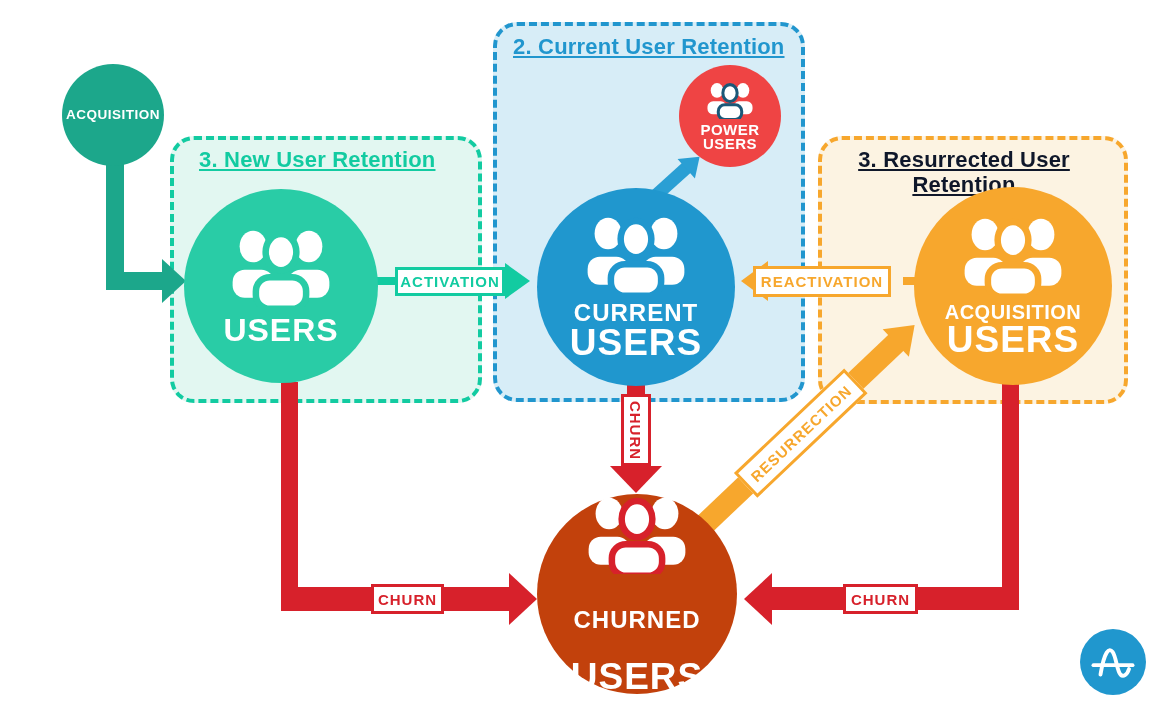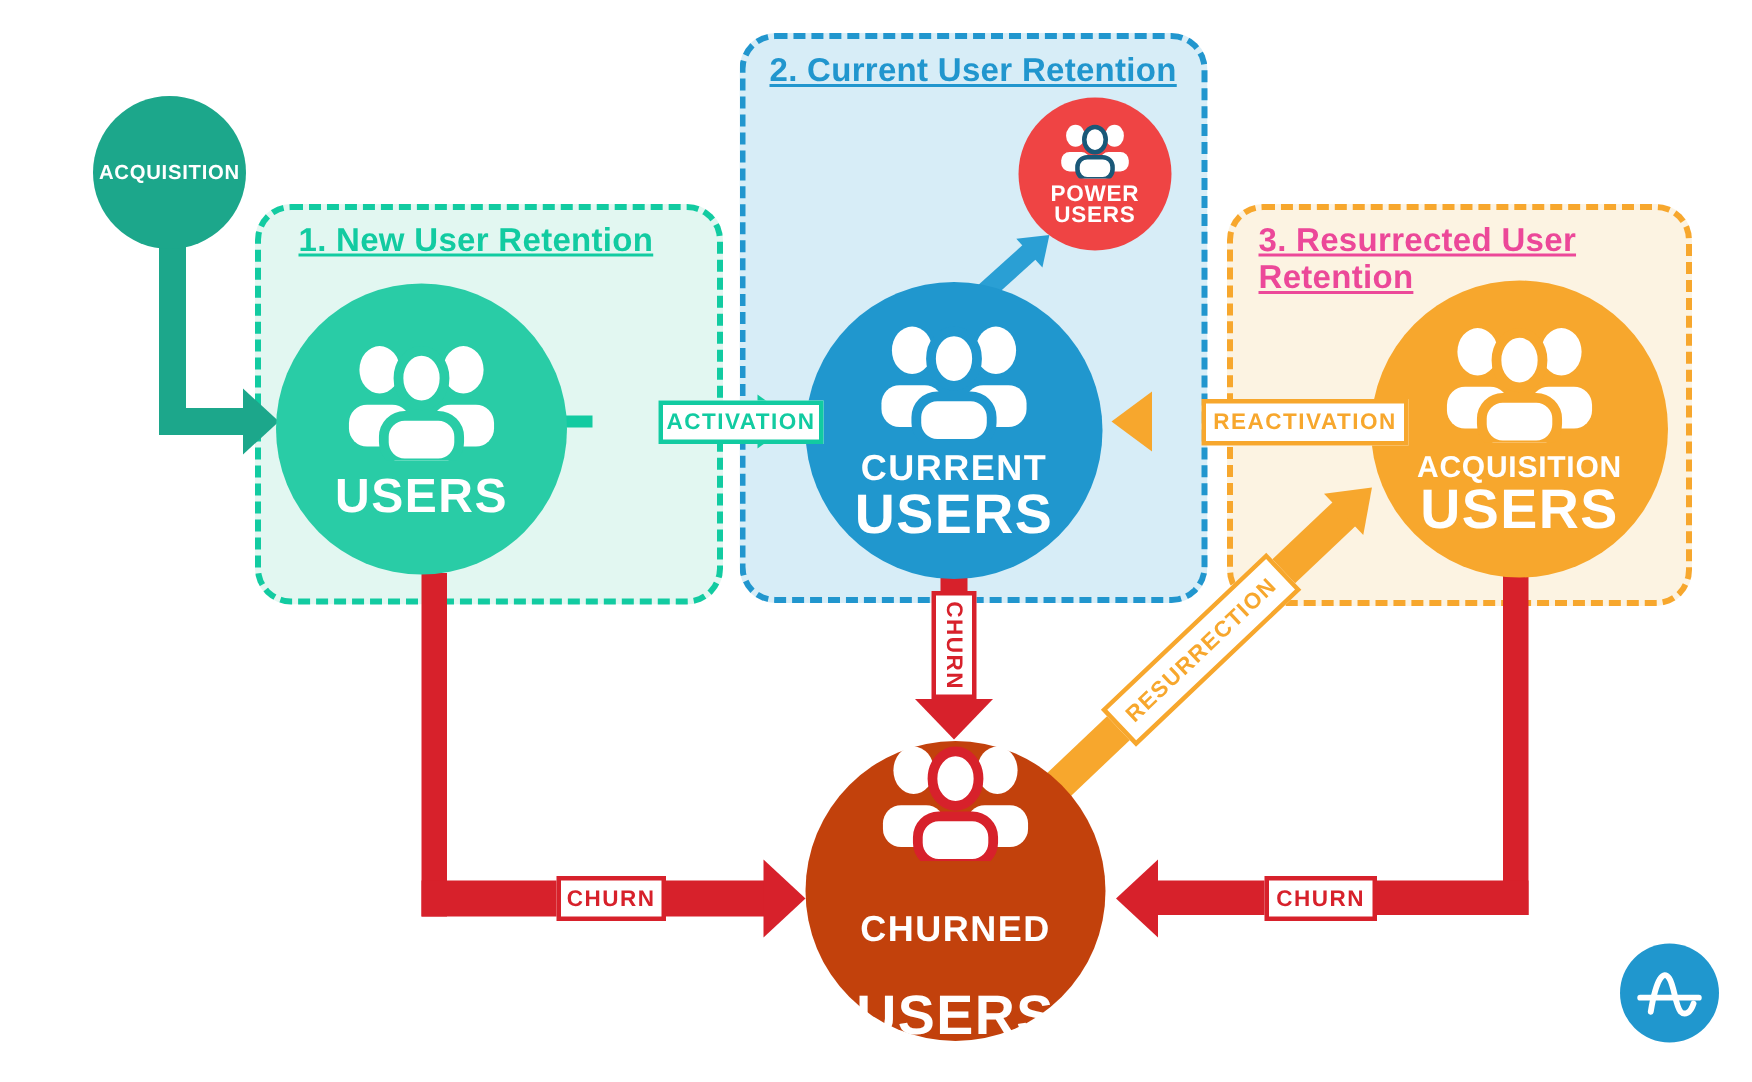--- a/index.html
+++ b/index.html
@@ -8,21 +8,21 @@
     font-family:"Liberation Sans", sans-serif; font-weight:bold; background:#fff;
   }
   
   .zone { position:absolute; border-radius:24px; border:4px dashed; z-index:1; box-sizing:border-box; }
   .zone-new        { left:170px; top:136px; width:312px; height:267px; background:#E2F7F1; border-color:#12CBA1; }
   .zone-current    { left:493px; top:22px;  width:312px; height:380px; background:#D7EDF7; border-color:#2196CE; }
   .zone-resurrected{ left:818px; top:136px; width:310px; height:268px; background:#FCF3E2; border-color:#F7A72D; }
   .zone-title { position:absolute; font-size:22px; letter-spacing:0.2px; line-height:1.15; z-index:2;text-decoration:underline; }
   .zt-new        { left:199px; top:147px; color:#12CBA1; width:270px; }
   .zt-current    { left:513px; top:34px;  color:#2196CE; width:290px; }
-  .zt-resurrected{ left:839px; top:147px; color:#ec4899; width:250px; }
+  .zt-resurrected{ left:839px; top:147px; color:#0f172a; width:250px;text-align:center; }
 
   
   .bar { position:absolute; z-index:3; }
   .tri { position:absolute; width:0; height:0; z-index:3; }
   .teal-fill  { background:#1CA78B; }
   .red-fill   { background:#D7212B; }
   .blue-fill  { background:#2A9FD4; }
   .orange-fill{ background:#F7A72D; }
 
   
@@ -68,22 +68,22 @@
   .pow-head{ position:absolute; right:-17px; top:50%; transform:translateY(-50%);
     width:0; height:0; border-top:13px solid transparent; border-bottom:13px solid transparent;
     border-left:18px solid #2A9FD4; }
 
   
   .tag {
     position:absolute; background:#fff; border:3px solid; box-sizing:border-box;
     display:flex; align-items:center; justify-content:center;
     font-size:15px; letter-spacing:1px; z-index:5; white-space:nowrap;
   }
-  .tag-activation   { left:395px; top:267px; width:110px; height:29px; border-color:#12CBA1; color:#12CBA1;margin-left:44px; }
-  .tag-reactivation { left:801px; top:266px; width:138px; height:31px; border-color:#F7A72D; color:#F7A72D; }
+  .tag-activation   { left:395px; top:267px; width:110px; height:29px; border-color:#12CBA1; color:#12CBA1; }
+  .tag-reactivation { left:753px; top:266px; width:138px; height:31px; border-color:#F7A72D; color:#F7A72D; }
   .tag-churn-current{ left:621px; top:394px; width:30px; height:72px; border-color:#D7212B; color:#D7212B; }
   .tag-churn-current span { transform:rotate(90deg); }
   .tag-churn-new    { left:371px; top:584px; width:73px; height:30px; border-color:#D7212B; color:#D7212B; }
   .tag-churn-res    { left:843px; top:584px; width:75px; height:30px; border-color:#D7212B; color:#D7212B; }
   .tag-resurrection {
     position:absolute; left:50%; top:50%; transform:translate(-50%,-50%);
     width:152px; height:34px; background:#fff; border:3px solid #F7A72D; color:#F7A72D;
     display:flex; align-items:center; justify-content:center; font-size:15px; letter-spacing:1px; box-sizing:border-box;
   }
 
@@ -118,21 +118,21 @@
 </style>
 </head>
 <body>
 
 <div class="canvas">
 
   <div class="zone zone-new"></div>
   <div class="zone zone-current"></div>
   <div class="zone zone-resurrected"></div>
 
-  <div class="zone-title zt-new">1. New User Retention</div>
+  <div class="zone-title zt-new">3. New User Retention</div>
   <div class="zone-title zt-current">2. Current User Retention</div>
   <div class="zone-title zt-resurrected">3. Resurrected User Retention</div>
 
   <div class="bar teal-fill acq-stem"></div>
   <div class="bar teal-fill acq-h"></div>
   <div class="tri acq-head"></div>
 
   <div class="bar act-stem"></div>
   <div class="tri act-head"></div>
   <div class="tag tag-activation">

